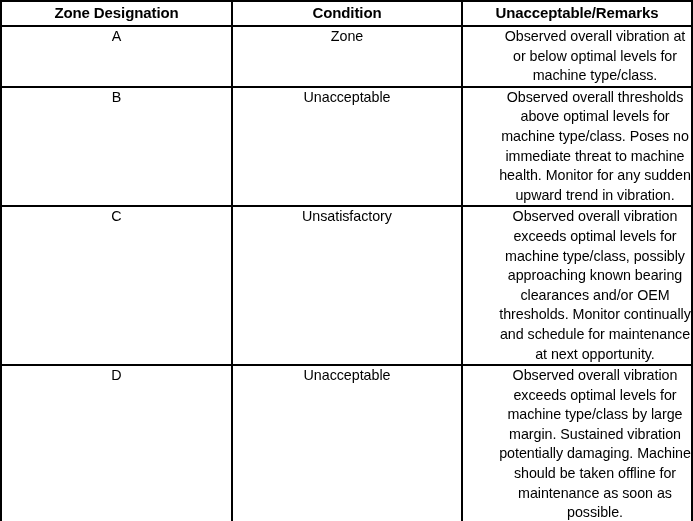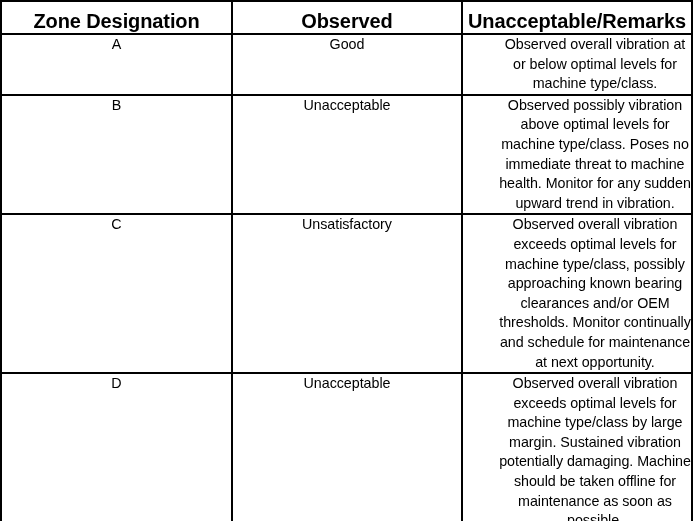--- a/index.html
+++ b/index.html
@@ -37,24 +37,24 @@
   table.zone-table td {
     border: 2px solid #000000;
     padding: 0;
     vertical-align: top;
     text-align: center;
     background: #ffffff;
   }
 
   table.zone-table thead th {
     font-weight: bold;
-    font-size: 20px;
+    font-size: 15px;
     line-height: 20px;
     height: 22px;
-    padding: 8px 2px 1px 2px;
+    padding: 0 2px 1px 2px;
     vertical-align: middle;
     letter-spacing: -0.1px;
   }
 
   table.zone-table tbody td {
     font-weight: normal;
     font-size: 14.3px;
     line-height: 19.6px;
     letter-spacing: -0.05px;
   }
@@ -88,37 +88,37 @@
 <div class="table-wrap">
   <table class="zone-table">
     <colgroup>
       <col class="col-zone">
       <col class="col-condition">
       <col class="col-description">
     </colgroup>
     <thead>
       <tr>
         <th>Zone Designation</th>
-        <th>Observed</th>
+        <th>Condition</th>
         <th>Unacceptable/Remarks</th>
       </tr>
     </thead>
     <tbody>
       <tr class="row-a">
         <td class="cell-zone">A</td>
-        <td class="cell-condition">Good</td>
+        <td class="cell-condition">Zone</td>
         <td class="cell-description">
             <span class="desc-text">Observed overall vibration at or below optimal levels for machine type/class.</span>
           </td>
       </tr>
       <tr class="row-b">
         <td class="cell-zone">B</td>
         <td class="cell-condition">Unacceptable</td>
         <td class="cell-description">
-            <span class="desc-text">Observed possibly vibration above optimal levels for machine type/class. Poses no immediate threat to machine health. Monitor for any sudden upward trend in vibration.</span>
+            <span class="desc-text">Observed overall thresholds above optimal levels for machine type/class. Poses no immediate threat to machine health. Monitor for any sudden upward trend in vibration.</span>
           </td>
       </tr>
       <tr class="row-c">
         <td class="cell-zone">C</td>
         <td class="cell-condition">Unsatisfactory</td>
         <td class="cell-description">
             <span class="desc-text">Observed overall vibration exceeds optimal levels for machine type/class, possibly approaching known bearing clearances and/or OEM thresholds. Monitor continually and schedule for maintenance at next opportunity.</span>
           </td>
       </tr>
       <tr class="row-d">

